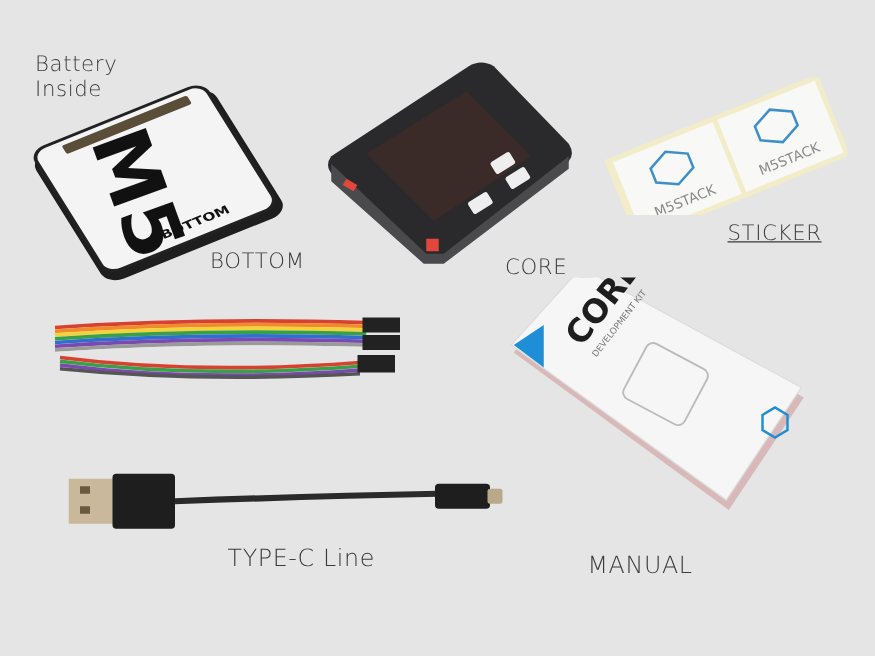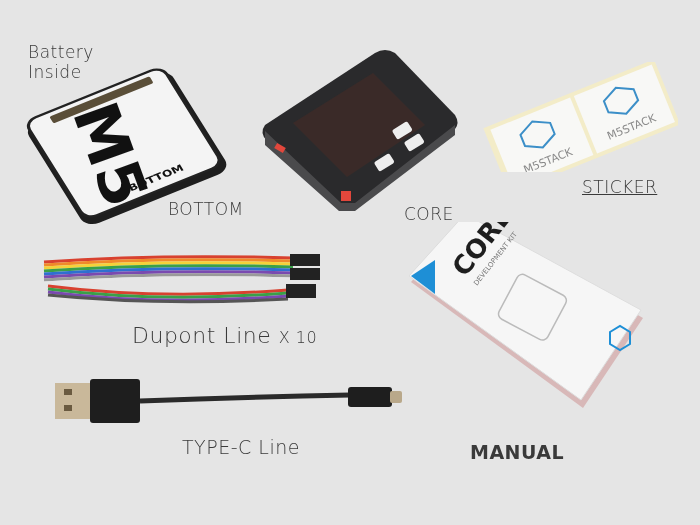--- a/index.html
+++ b/index.html
@@ -78,24 +78,20 @@
       <path d="M6 35 Q120 27 255 31" stroke="#e6e6e6"></path>
       <path d="M10 38 Q120 52 250 42" stroke="#d8412f"></path>
       <path d="M10 41 Q120 55 250 45" stroke="#3aa048"></path>
       <path d="M10 44 Q120 58 250 48" stroke="#7a4ab0"></path>
       <path d="M10 47 Q120 58 250 51" stroke="#555"></path>
     </g>
     <rect x="252" y="6" width="30" height="12" fill="#222"></rect>
     <rect x="252" y="20" width="30" height="12" fill="#222"></rect>
     <rect x="248" y="36" width="30" height="14" fill="#222"></rect>
   </svg>
-  <div class="label" style="left:132px; top:323px; font-size:22px;">
-    <span>Dupont Line</span>
-    <span style="font-size:16px;">X 10</span>
-  </div>
 
   <svg class="abs" style="left:50px; top:375px;" width="370" height="55" viewBox="0 0 370 55">
     <rect x="5" y="8" width="40" height="36" fill="#c9b89a"></rect>
     <rect x="14" y="14" width="8" height="6" fill="#6a5a40"></rect>
     <rect x="14" y="30" width="8" height="6" fill="#6a5a40"></rect>
     <rect x="40" y="4" width="50" height="44" rx="3" fill="#1e1e1e"></rect>
     <path d="M90 26 Q200 22 300 20" stroke="#2a2a2a" stroke-width="5" fill="none"></path>
     <rect x="298" y="12" width="44" height="20" rx="3" fill="#1e1e1e"></rect>
     <rect x="340" y="16" width="12" height="12" rx="2" fill="#b9a88a"></rect>
   </svg>
@@ -103,15 +99,15 @@
 
   <svg class="abs" style="left:405px; top:222px;" width="280" height="200" viewBox="0 0 280 200">
     <path d="M6 60 L178 186 L238 96 L62 -4 Z" fill="#d8b8b8"></path>
     <path d="M4 54 L176 178 L236 88 L60 -8 Z" fill="#f6f6f6" stroke="#dddddd" stroke-width="1"></path>
     <path d="M6 54 L30 38 L30 72 Z" fill="#1e8fd6"></path>
     <text x="0" y="0" font-size="26" font-weight="bold" fill="#1e1e1e" font-family="DejaVu Sans, sans-serif" transform="translate(60 56) rotate(-52)">CORE</text>
     <text x="0" y="0" font-size="7" fill="#777" font-family="DejaVu Sans, sans-serif" transform="translate(72 64) rotate(-52)">DEVELOPMENT KIT</text>
     <rect x="100" y="60" width="55" height="50" rx="6" fill="none" stroke="#bbbbbb" stroke-width="1.5" transform="rotate(28 127 85)"></rect>
     <path d="M205 110 L215 104 L225 110 L225 122 L215 128 L205 122 Z" fill="none" stroke="#1e8fd6" stroke-width="2"></path>
   </svg>
-  <div class="label" style="left:470px; top:441px; font-size:19px;font-weight:bold;">MANUAL</div>
+  <div class="label" style="left:470px; top:441px; font-size:19px;">MANUAL</div>
 
 </div>
 
 </body></html>

